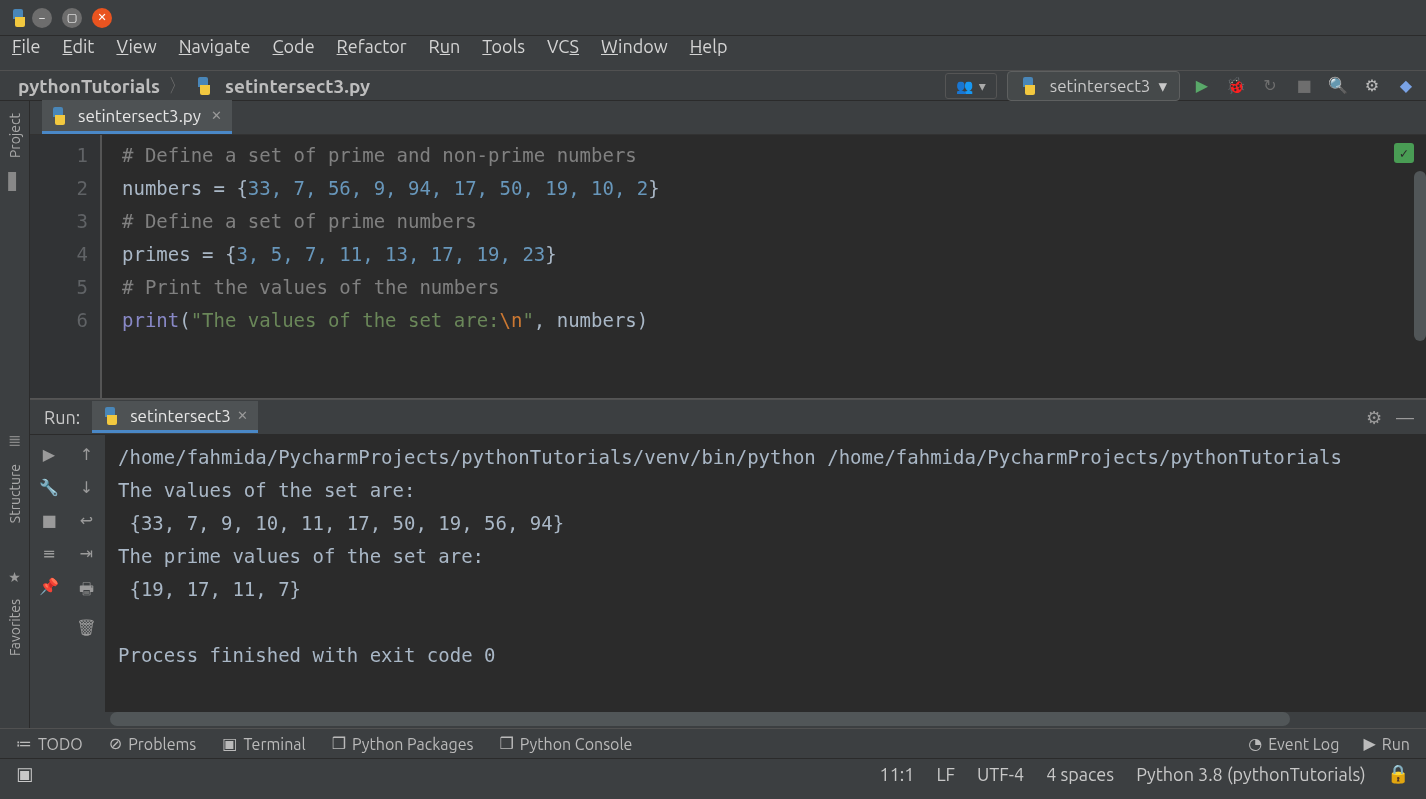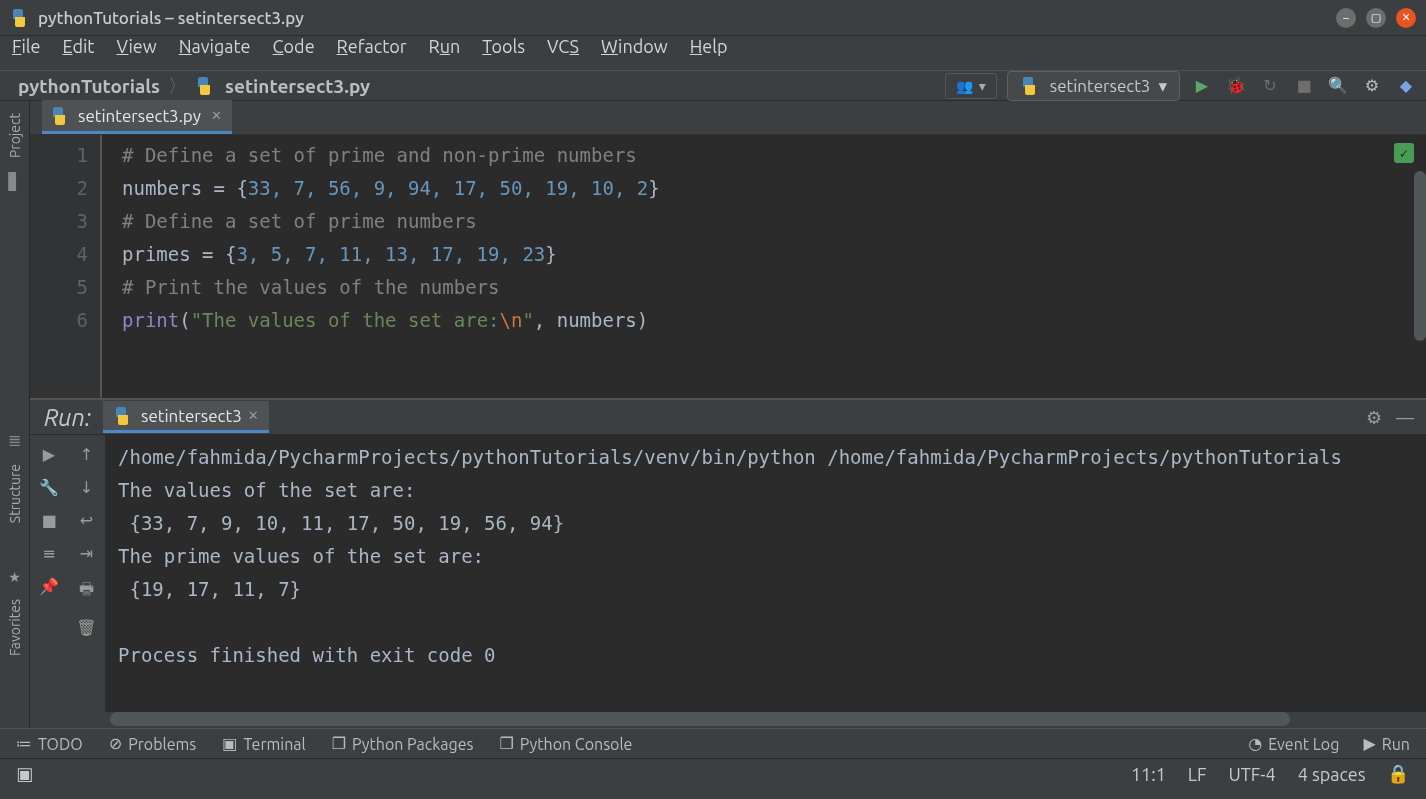--- a/index.html
+++ b/index.html
@@ -87,21 +87,21 @@
 .c-str { color: #6a8759; }
 .c-esc { color: #cc7832; }
 .c-op { color: #a9b7c6; }
 .check { position: absolute; top: 8px; right: 12px; width: 20px; height: 20px; background: #499c54; border-radius: 3px; display: flex; align-items:center; justify-content:center; color:#2b2b2b; font-weight:bold; font-size:14px;}
 .scrollbar-r { position: absolute; right: 0; top: 36px; width: 12px; height: 170px; background: #515658; border-radius: 6px; }
 .run-panel { height: 330px; background: #2b2b2b; border-top: 1px solid #555; display: flex; flex-direction: column; }
 .run-header {
   height: 36px; background: #3c3f41; display: flex; align-items: center; padding: 0 12px 0 14px;
   border-bottom: 1px solid #2b2b2b; border-top: 1px solid #515151;
 }
-.run-header .lbl { font-size: 24px; color: #c8c8c8; margin-right: 12px; font-style: italic; }
+.run-header .lbl { font-size: 18px; color: #c8c8c8; margin-right: 12px; }
 .run-tab { display: flex; align-items: center; gap: 6px; padding: 5px 10px; background: #4e5254; border-bottom: 3px solid #4a88c7; color: #e6e6e6; font-size: 17px; }
 .run-header-right { margin-left: auto; display: flex; gap: 14px; color: #9a9a9a; font-size: 18px; }
 .run-body { flex: 1; display: flex; }
 .run-side { width: 38px; background: #3c3f41; display: flex; flex-direction:column; align-items:center; gap:14px; padding-top:10px;}
 .run-side2 { width: 38px; background: #3c3f41; display: flex; flex-direction:column; align-items:center; gap:14px; padding-top:10px; border-right: 1px solid #2b2b2b;}
 .run-side span, .run-side2 span { color: #9a9a9a; font-size: 16px; }
 .console {
   flex: 1; font-family: "DejaVu Sans Mono","Consolas",monospace; font-size: 19px; line-height: 33px;
   color: #a9b7c6; padding: 6px 0 0 12px; white-space: pre; overflow: hidden; position: relative;
 }
@@ -118,21 +118,20 @@
 }
 .left-side-tools { display: flex; flex-direction: column; gap: 40px; align-items: center; }
 .side-sec { display: flex; flex-direction: column; align-items: center; gap: 8px; }
 .star { color: #999; }
 </style>
 </head>
 <body>
 
 <div class="titlebar">
   <span class="py-icon"></span>
-  <div class="titlebar-title">pythonTutorials – setintersect3.py</div>
   <div class="window-ctrls">
     <span class="win-btn min">–</span>
     <span class="win-btn max">▢</span>
     <span class="win-btn cls">✕</span>
   </div>
 </div>
 
 <div class="menubar">
   <span><u>F</u>ile</span>
   <span><u>E</u>dit</span>
@@ -296,14 +295,15 @@
       </div>
   </div>
 </div>
 
 <div class="statusbar">
   <span style="margin-right:auto;">▣</span>
   <span>11:1</span>
   <span>LF</span>
   <span>UTF-4</span>
   <span>4 spaces</span>
+  <span>Python 3.8 (pythonTutorials)</span>
   <span>🔒</span>
 </div>
 
 </body></html>

